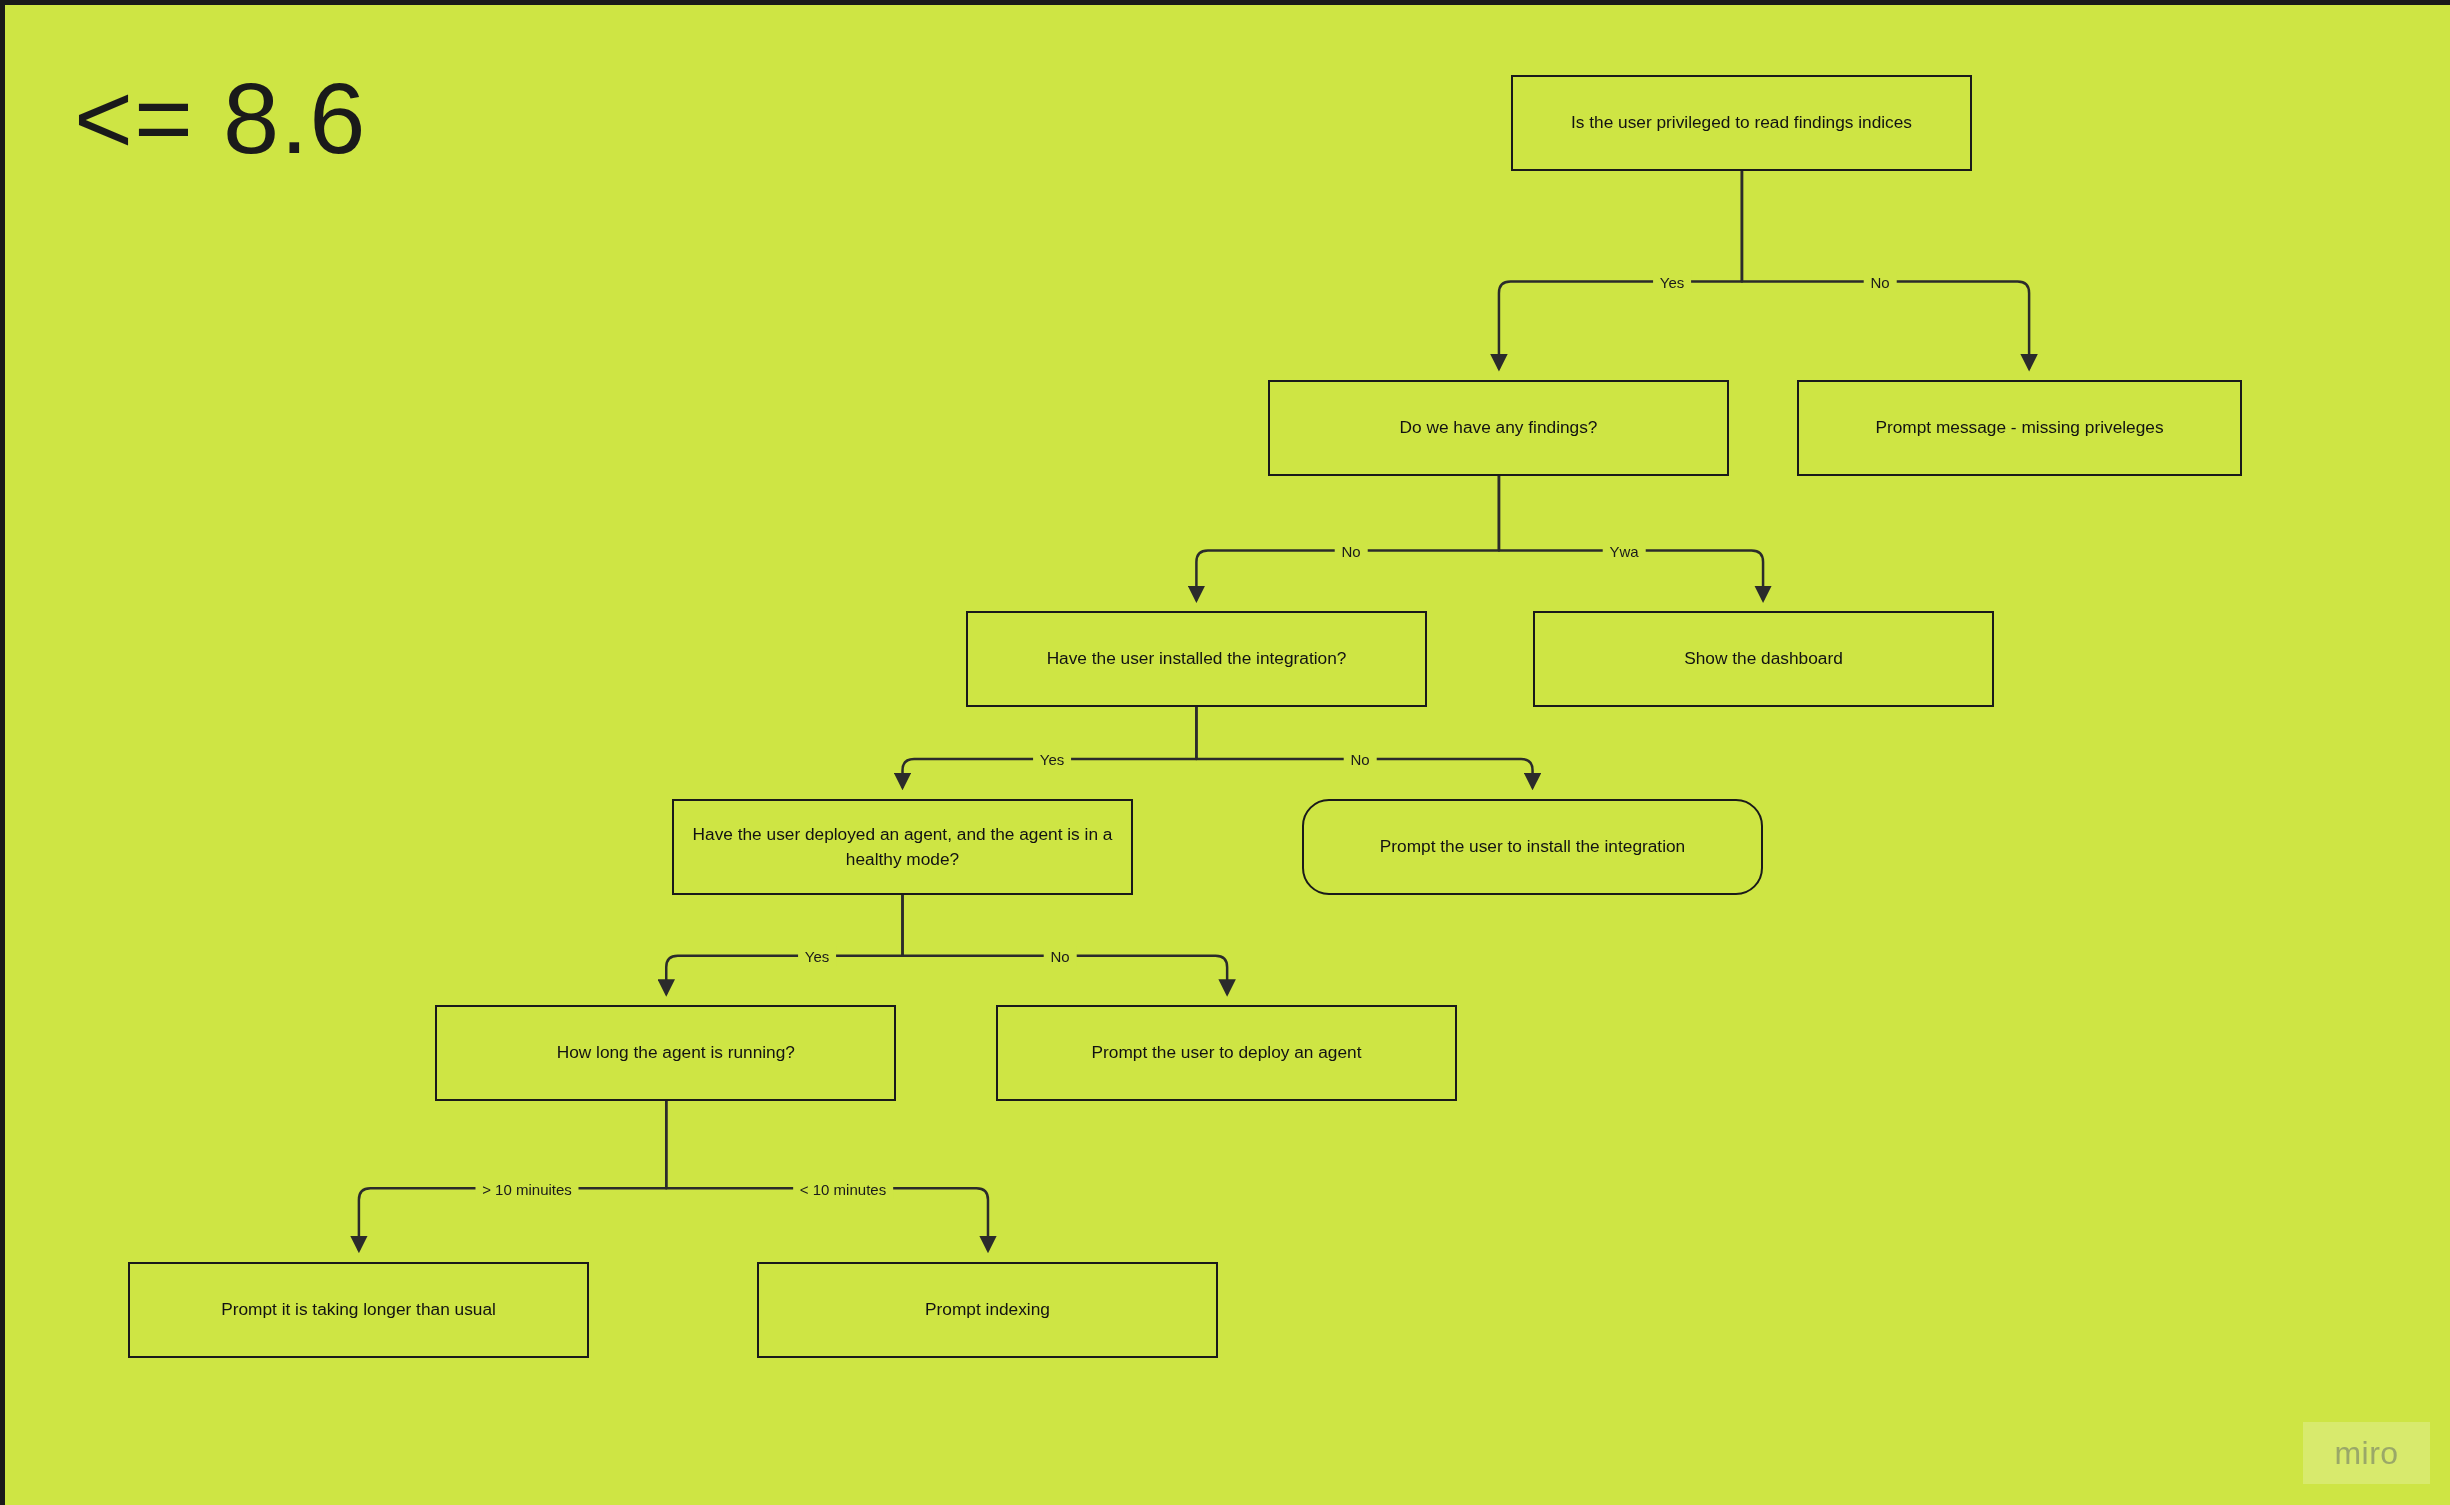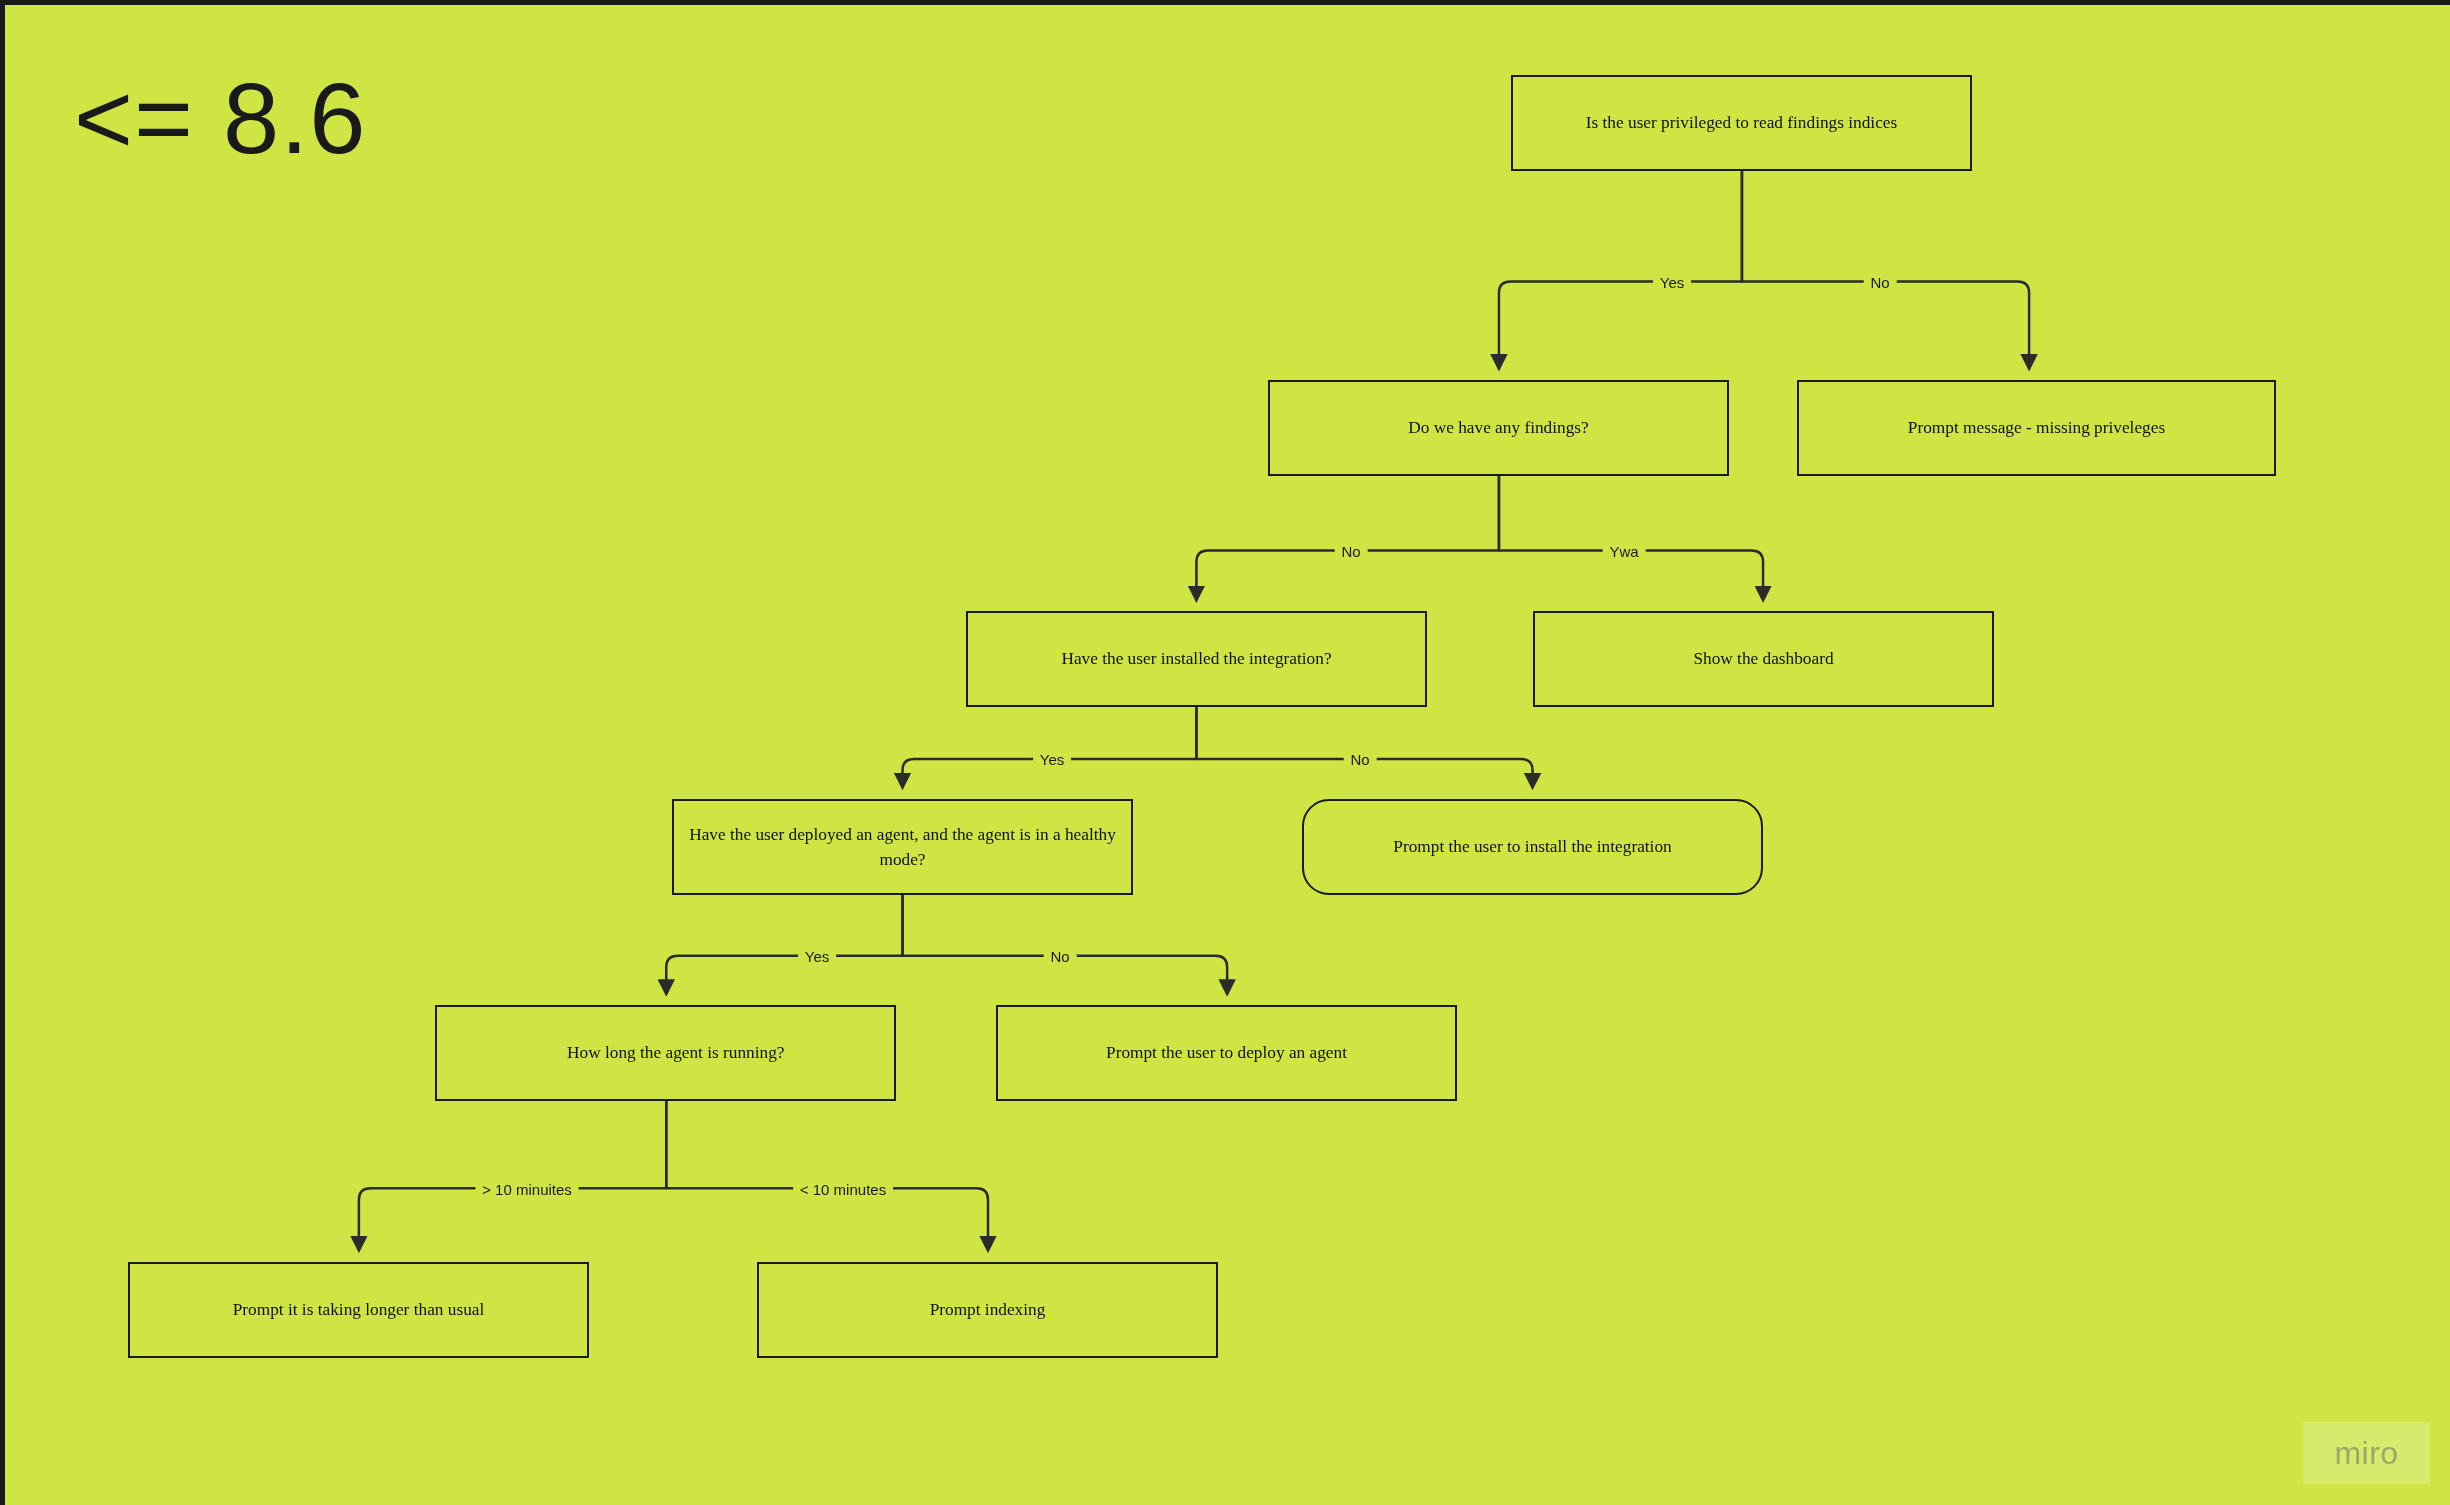--- a/index.html
+++ b/index.html
@@ -44,21 +44,21 @@
     border: 2.9px solid #1a1a1a;
     background: #cee544;
     color: #121212;
     display: flex;
     align-items: center;
     justify-content: center;
     text-align: center;
     font-size: 17.3px;
     line-height: 1.45;
     padding: 3.8px 13.4px;
-    font-family: Liberation Serif, serif;
+    font-family: Liberation Sans, sans-serif;
   }
   .edge-label {
     position: absolute;
     transform: translate(-50%, -50%);
     font-size: 15px;
     color: #1a1a1a;
     background: #cee544;
     padding: 1px 6.7px;
     white-space: nowrap;
     font-family: "Liberation Sans", sans-serif;
@@ -117,21 +117,21 @@
   </svg>
 
   <div class="node" style="left:1506px; top:70px; width:461px; height:96px;">
     <span>Is the user privileged to read findings indices</span>
   </div>
 
   <div class="node" style="left:1263px; top:375px; width:461px; height:96px;">
     <span>Do we have any findings?</span>
   </div>
 
-  <div class="node" style="left:1792px; top:375px; width:479px; height:96px;">
+  <div class="node" style="left:1792px; top:375px; width:445px; height:96px;">
     <span>Prompt message - missing priveleges</span>
   </div>
 
   <div class="node" style="left:961px; top:606px; width:461px; height:96px;">
     <span>Have the user installed the integration?</span>
   </div>
 
   <div class="node" style="left:1528px; top:606px; width:461px; height:96px;">
     <span>Show the dashboard</span>
   </div>

